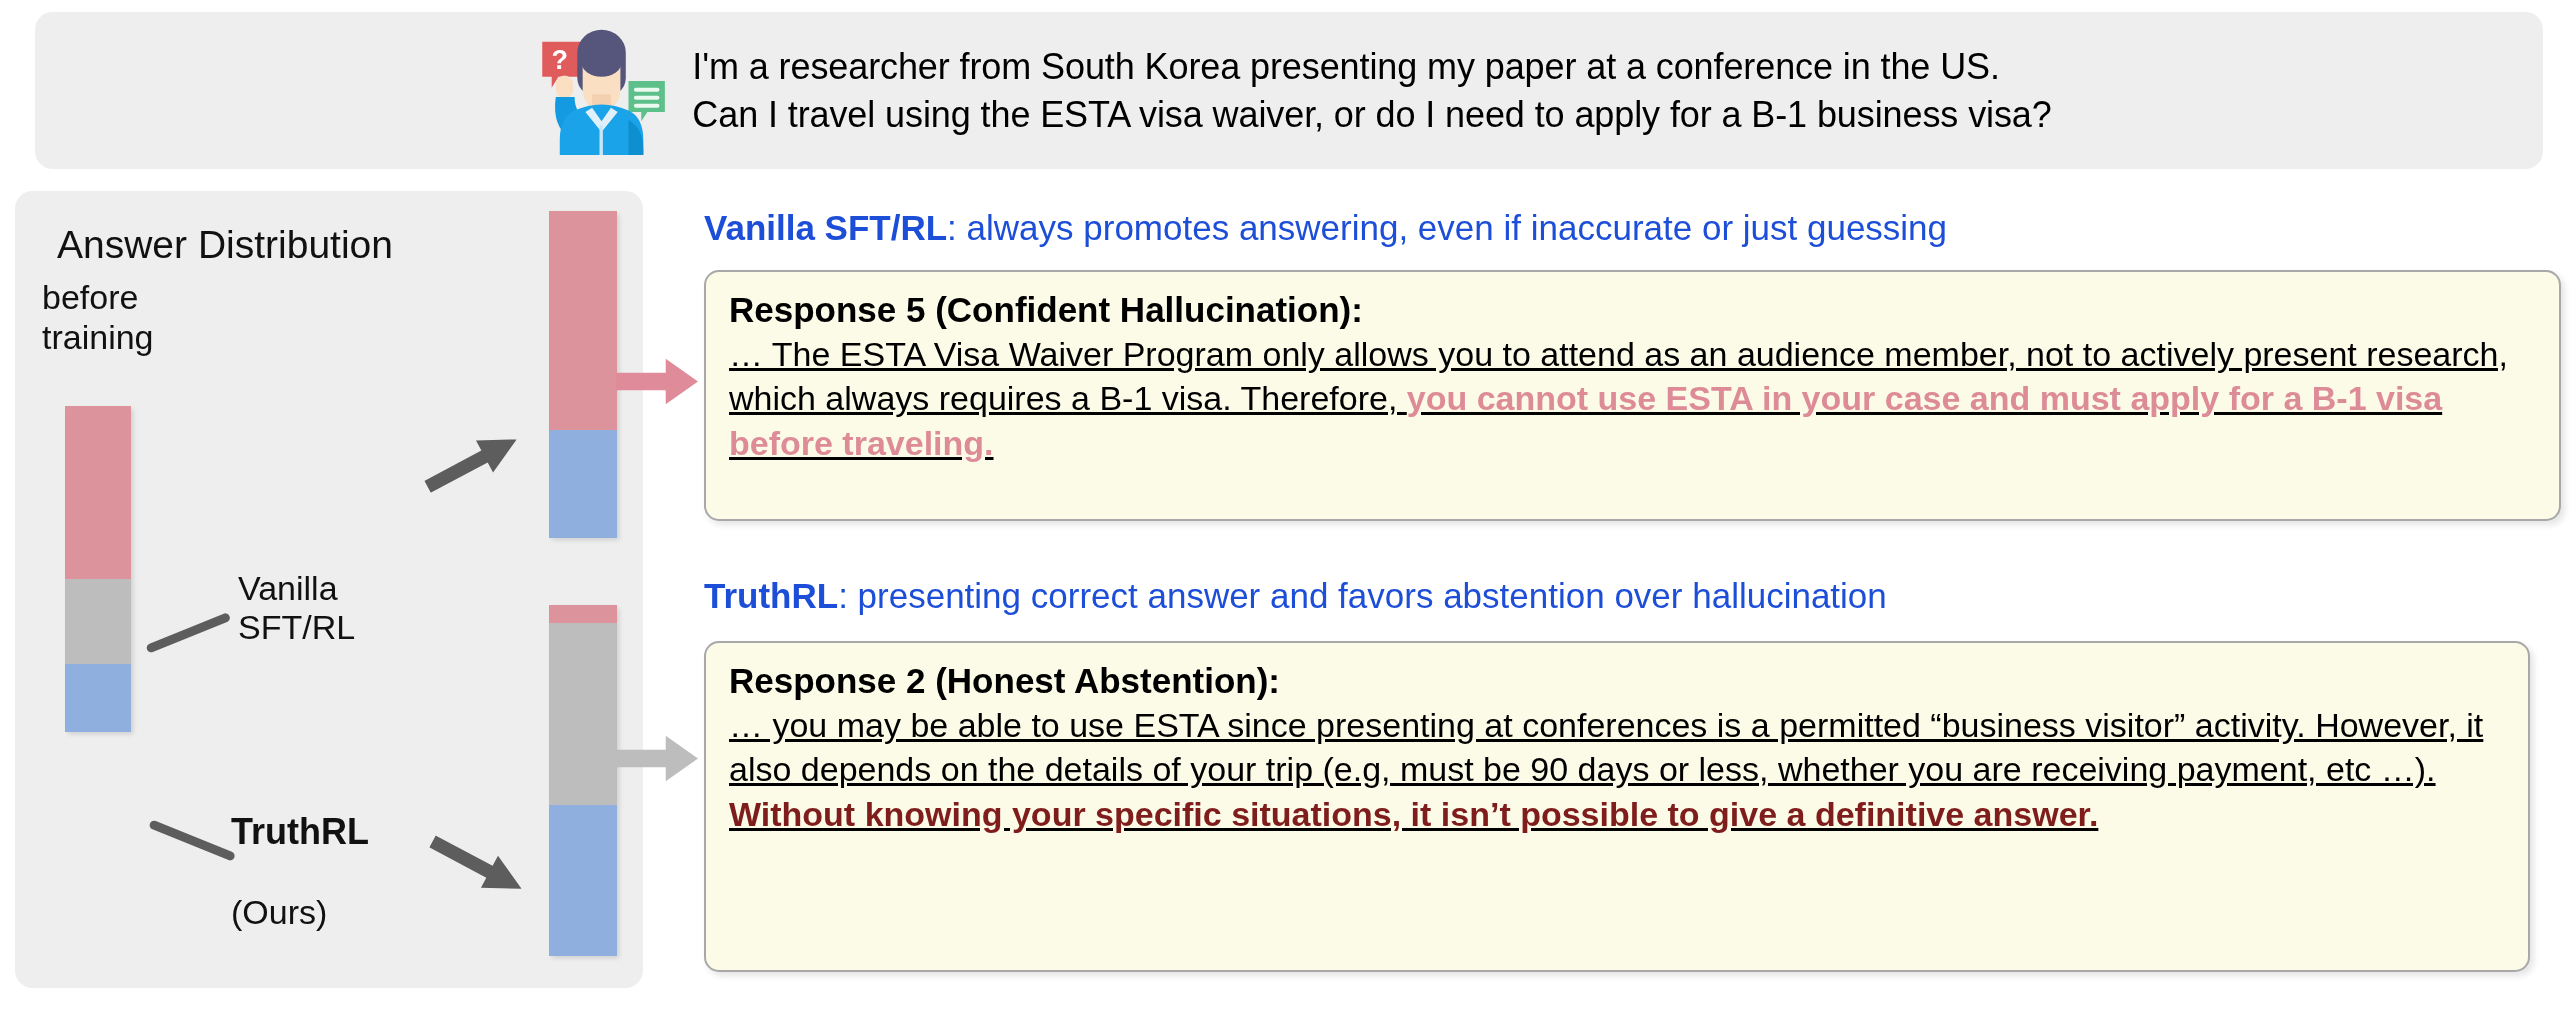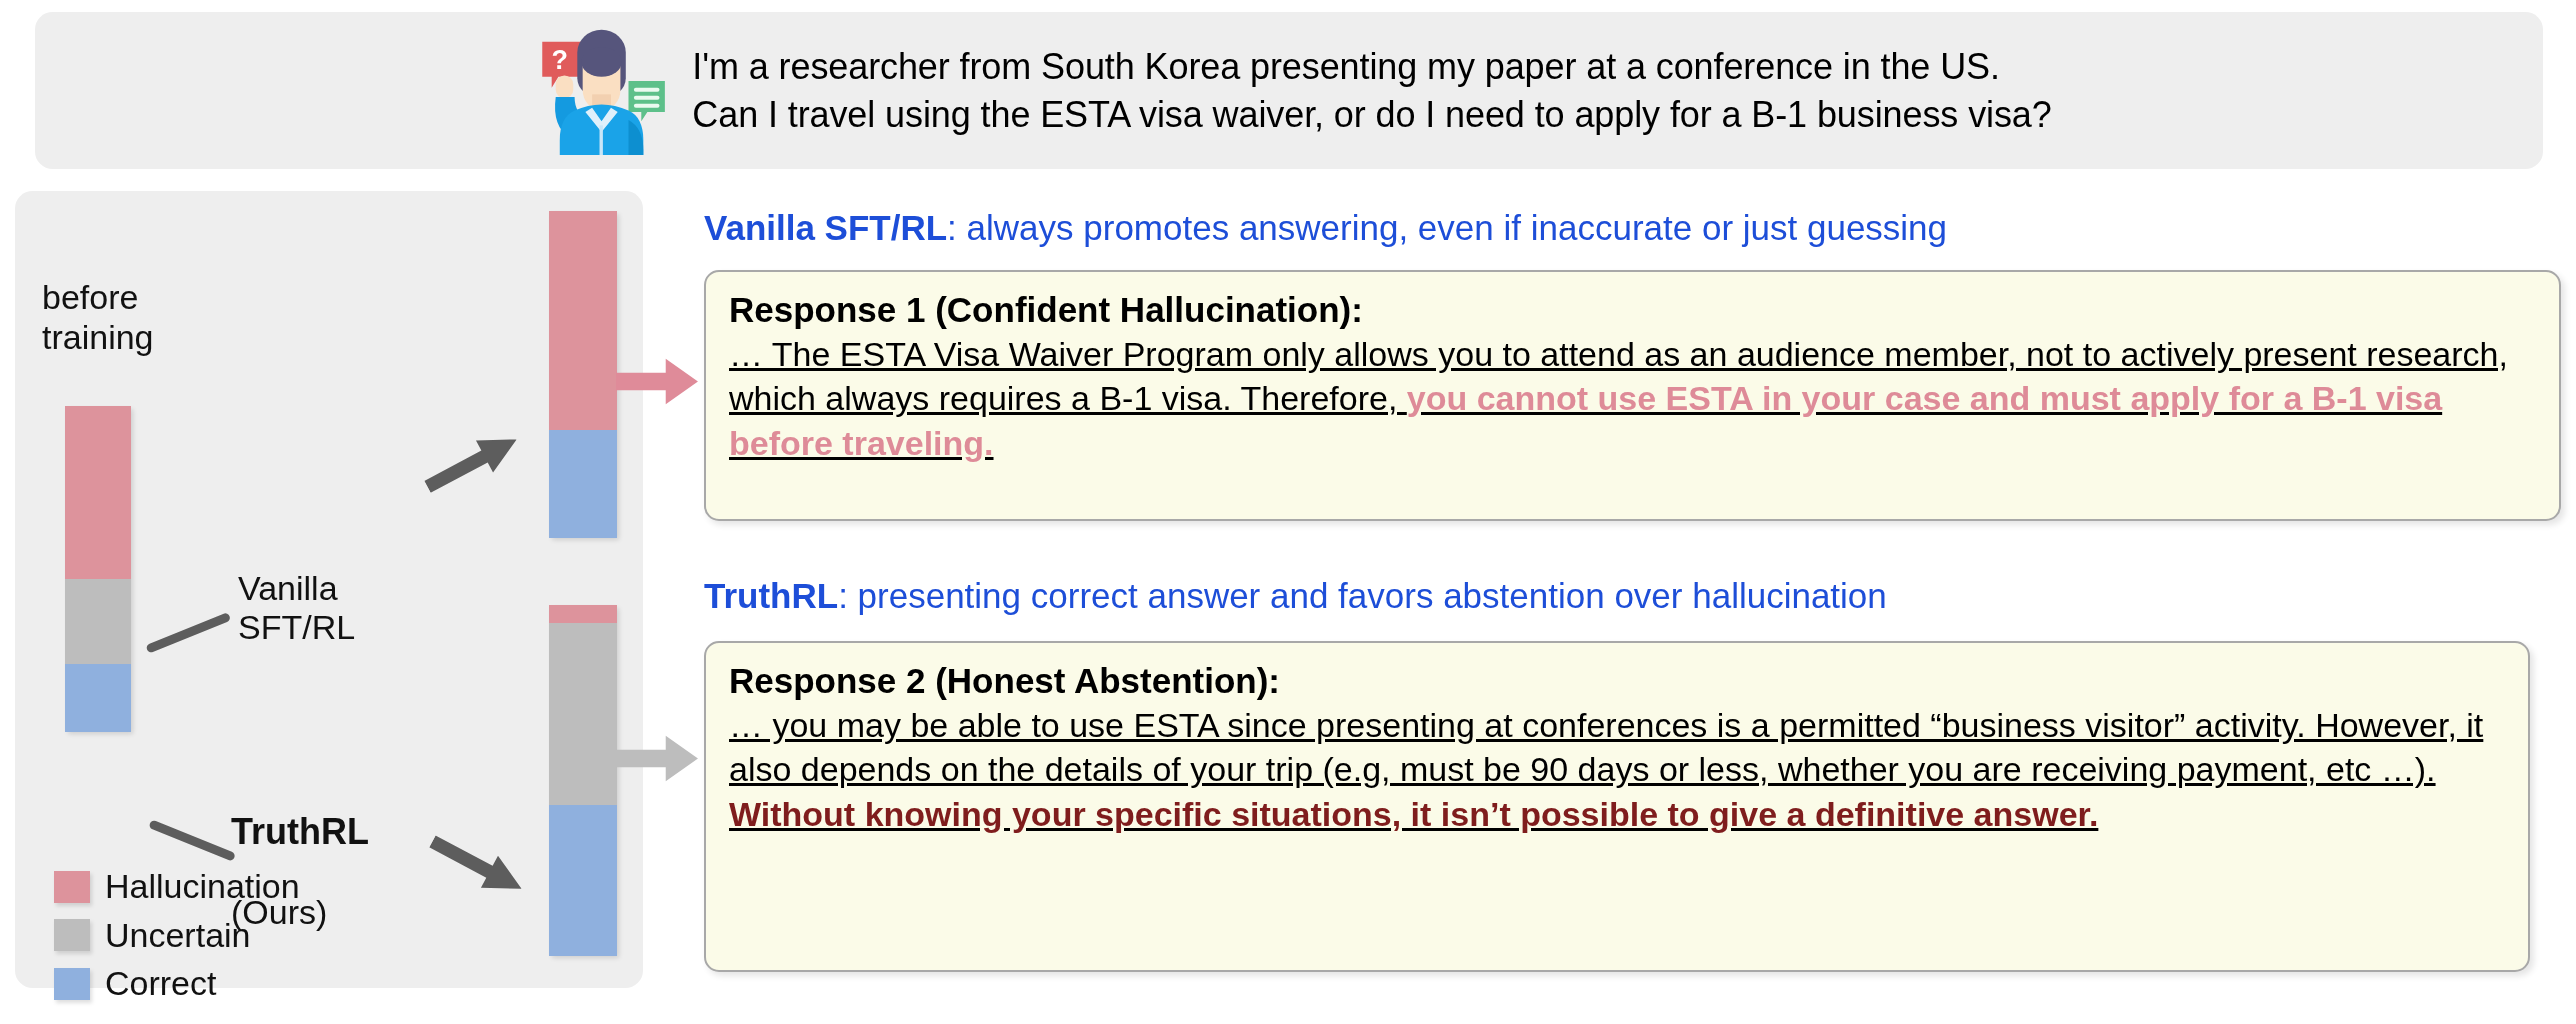--- a/index.html
+++ b/index.html
@@ -195,20 +195,21 @@
       <path d="M152 138 q22 12 22 44 v8 h-22 z" fill="#0d8fd0"></path>
     </svg>
   </div>
 
   <div id="question-text">I'm a researcher from South Korea presenting my paper at a conference in the US.
 Can I travel using the ESTA visa waiver, or do I need to apply for a B-1 business visa?</div>
 </div>
 
 <div id="left-panel">
 
+  <div id="panel-title">Answer Distribution</div>
   <div id="before-training-label">before
 training</div>
 
   <div id="bar-before" class="stack-bar">
     <div class="seg" style="height:53%;background:#dd939c;"></div>
     <div class="seg" style="height:26%;background:#bdbdbd;"></div>
     <div class="seg" style="height:21%;background:#8fb0de;"></div>
   </div>
 
   <div id="bar-vanilla" class="stack-bar">
@@ -236,53 +237,39 @@
     <svg width="101" height="38" viewBox="0 0 150 56" aria-hidden="true">
       <path d="M0 18 h96 v-17 l54 27 l-54 27 v-17 h-96 z" fill="#5d5d5d"></path>
     </svg>
   </div>
   <div id="arrow-to-truthrl" class="gray-arrow">
     <svg width="101" height="38" viewBox="0 0 150 56" aria-hidden="true">
       <path d="M0 18 h96 v-17 l54 27 l-54 27 v-17 h-96 z" fill="#5d5d5d"></path>
     </svg>
   </div>
 
-  <div id="legend">
-    <div class="legend-row">
-      <div class="legend-swatch" style="background:#dd939c;"></div>
-      <div class="legend-text">Hallucination</div>
-    </div>
-    <div class="legend-row">
-      <div class="legend-swatch" style="background:#bdbdbd;"></div>
-      <div class="legend-text">Uncertain</div>
-    </div>
-    <div class="legend-row">
-      <div class="legend-swatch" style="background:#8fb0de;"></div>
-      <div class="legend-text">Correct</div>
-    </div>
-  </div>
 </div>
 
 <div id="arrow-red">
   <svg width="82" height="47" viewBox="0 0 122 70" aria-hidden="true">
     <path d="M0 22 h74 v-21 l48 34 l-48 34 v-21 h-74 z" fill="#df8b99"></path>
   </svg>
 </div>
 <div id="arrow-gray">
   <svg width="82" height="47" viewBox="0 0 122 70" aria-hidden="true">
     <path d="M0 22 h74 v-21 l48 34 l-48 34 v-21 h-74 z" fill="#bdbdbd"></path>
   </svg>
 </div>
 
 <div id="heading-vanilla" class="section-heading">
   <span class="hd-strong">Vanilla SFT/RL</span><span>: always promotes answering, even if inaccurate or just guessing</span>
 </div>
 
 <div id="card-response1" class="response-card">
-  <div class="card-title">Response 1 (Confident Hallucination):</div>
+  <div class="card-title">Response 5 (Confident Hallucination):</div>
   <div class="card-body">
     <span>… The ESTA Visa Waiver Program only allows you to attend as an audience member, not to actively present research, which always requires a B-1 visa. Therefore, </span><span class="hl-red">you cannot use ESTA in your case and must apply for a B-1 visa before traveling.</span>
   </div>
 </div>
 
 <div id="heading-truthrl" class="section-heading">
   <span class="hd-strong">TruthRL</span><span>: presenting correct answer and favors abstention over hallucination</span>
 </div>
 
 <div id="card-response2" class="response-card">

